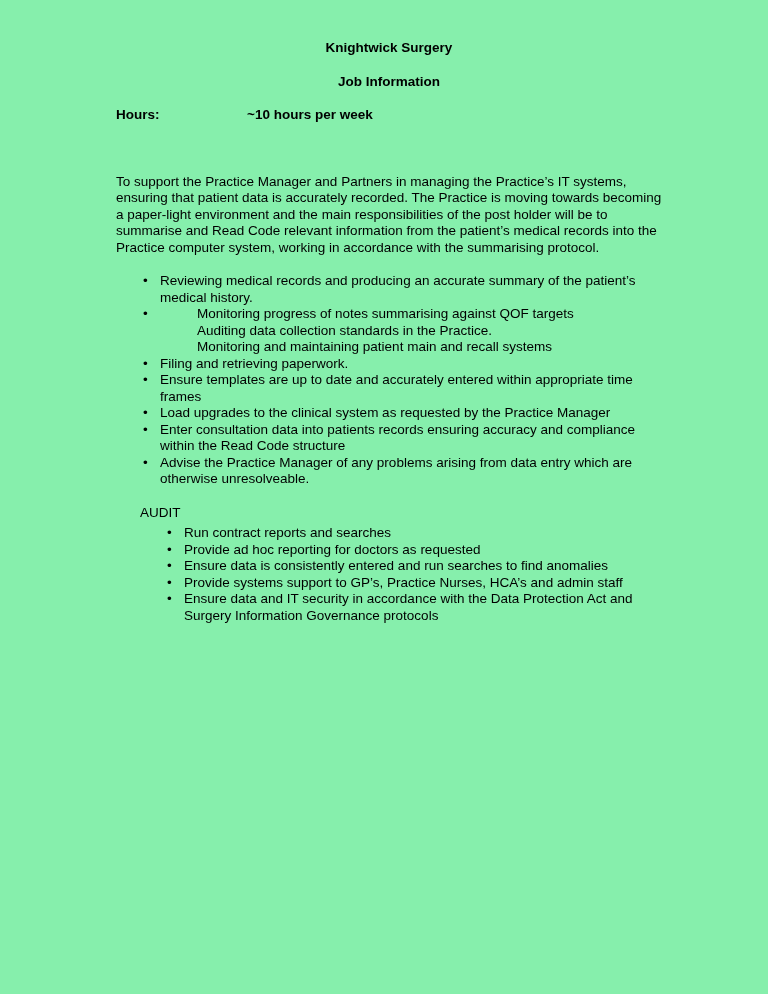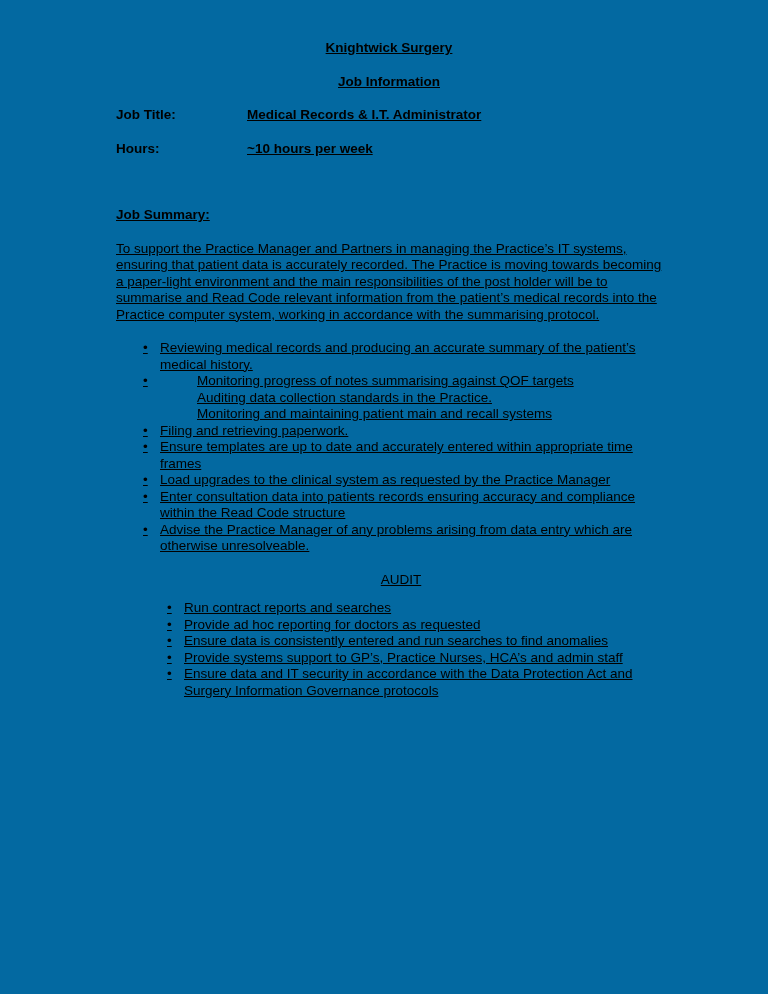--- a/index.html
+++ b/index.html
@@ -10,22 +10,21 @@
     font-family: "Liberation Sans", sans-serif;
     font-size: 13.5px;
     line-height: 16.5px;
     color: #000000;
     overflow: hidden;
   }
   .page {
     width: 768px;
     height: 994px;
     padding: 40px 106px 0 116px;
-    background: #0369a1;
-    text-decoration: underline;
+    background: #86efac;
   }
   .doc-title, .doc-subtitle {
     text-align: center;
     font-weight: bold;
     font-size: 13.5px;
     margin-bottom: 17px;
   }
   .meta-row { margin-bottom: 17px; }
   .meta-row.last { margin-bottom: 50px; }
   .meta-label {
@@ -47,42 +46,37 @@
   }
   .bullet-glyph {
     flex: none;
     width: 17px;
   }
   .bullet-text { flex: 1; }
   .subline { margin-left: 37px; }
   .audit-heading {
     font-weight: normal;
     margin-left: 24px;
-    margin-bottom: 12px;
+    margin-bottom: 4px;
     margin-top: 17px;
-    text-align: center;
   }
   .audit-list .bullet-item { margin-left: 51px; }
 </style>
 </head>
 <body>
 
 <div class="page">
 
   <div class="doc-title">Knightwick Surgery</div>
   <div class="doc-subtitle">Job Information</div>
 
-  <div class="meta-row">
-    <span class="meta-label">Job Title:</span><span class="meta-value">Medical Records &amp; I.T. Administrator</span>
-  </div>
   <div class="meta-row last">
     <span class="meta-label">Hours:</span><span class="meta-value">~10 hours per week</span>
   </div>
 
-  <div class="section-heading">Job Summary:</div>
   <div class="paragraph">To support the Practice Manager and Partners in managing the Practice’s IT systems, ensuring that patient data is accurately recorded. The Practice is moving towards becoming a paper-light environment and the main responsibilities of the post holder will be to summarise and Read Code relevant information from the patient’s medical records into the Practice computer system, working in accordance with the summarising protocol.</div>
 
 
   <div class="bullet-list">
     <div class="bullet-item">
       <span class="bullet-glyph">•</span>
       <div class="bullet-text">Reviewing medical records and producing an accurate summary of the patient’s medical history.</div>
     </div>
     <div class="bullet-item">
       <span class="bullet-glyph">•</span>

